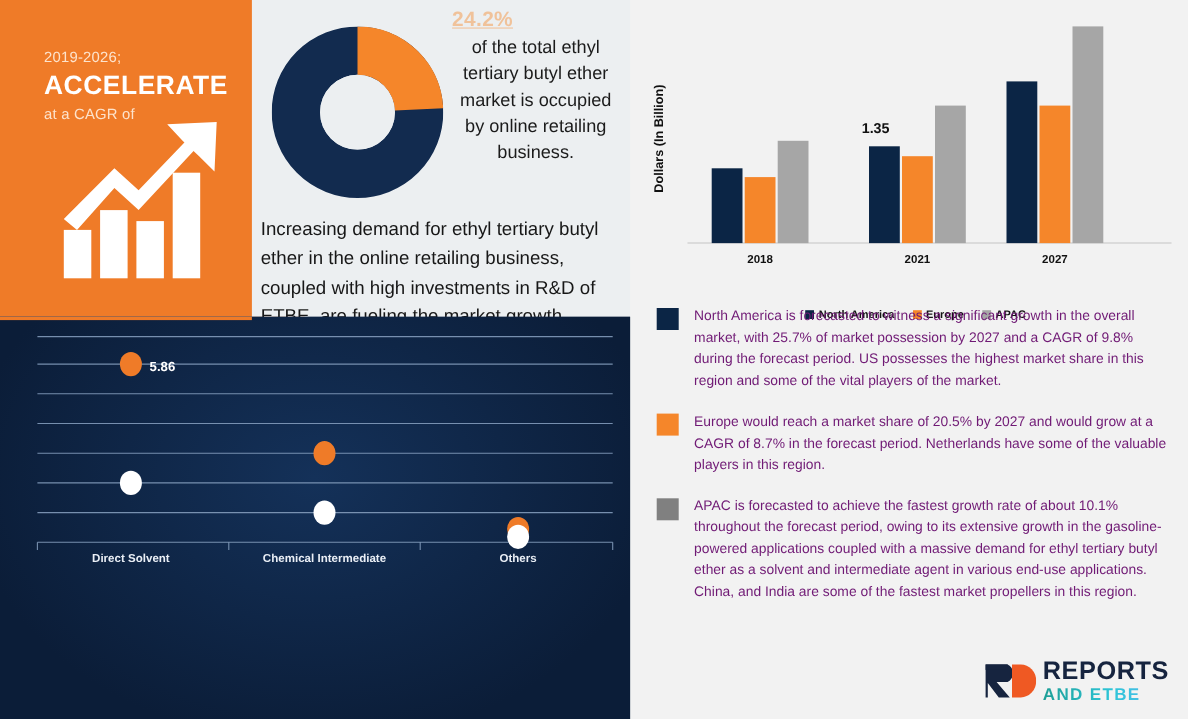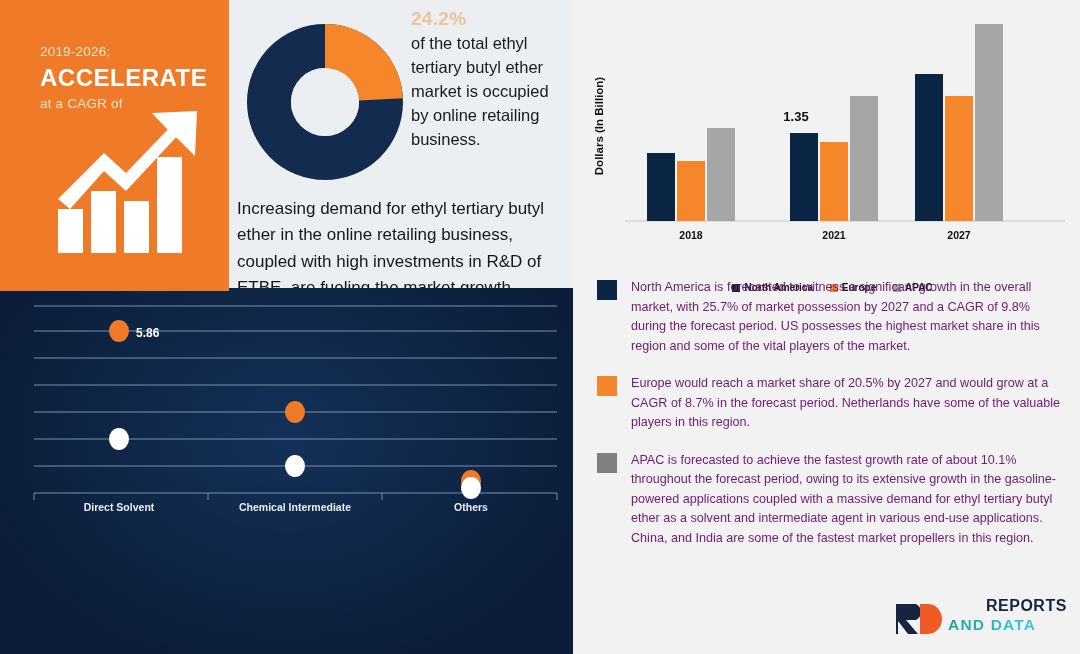--- a/index.html
+++ b/index.html
@@ -85,26 +85,28 @@
     left: 182px; top: 8px;
     width: 152px;
   }
   #donut-pct {
     font-size: 19px;
     font-weight: bold;
     color: #f0c29a;
     display: block;
     margin-bottom: 2px;
     letter-spacing: .3px;
+    text-decoration: underline;
   }
   #donut-desc {
     font-size: 16.5px;
     color: #1b1b1b;
     line-height: 1.45;
     display: block;
+    text-align: center;
   }
   #donut-para {
     position: absolute;
     left: 8px; top: 196px;
     width: 330px;
     font-size: 17px;
     color: #171717;
     line-height: 1.55;
   }
 
@@ -184,27 +186,26 @@
 
   
   #logo {
     position: absolute;
     right: 18px; bottom: 14px;
     width: 168px; height: 42px;
   }
   #logo-mark { position: absolute; left: 0; top: 4px; }
   #logo-words { position: absolute; left: 54px; top: 0px; }
   .logo-reports {
-    font-size: 16px;
+    font-size: 23px;
     font-weight: bold;
     color: #16243f;
     letter-spacing: .5px;
     line-height: 1;
     display: block;
-    margin-left: 38px;
   }
   .logo-anddata {
     font-size: 15.5px;
     font-weight: bold;
     letter-spacing: 1.2px;
     line-height: 1;
     display: block;
     margin-top: 3px;
     background: linear-gradient(90deg, #1d9e96 0%, #2ec5d8 55%, #5bb7ef 100%);
     -webkit-background-clip: text;
@@ -348,17 +349,17 @@
     </div>
 
     <div id="logo">
       <svg id="logo-mark" width="48" height="34" viewBox="0 0 48 34">
         <path d="M2 2 H22 A9 9 0 0 1 22 18 H12 L24 32 H14 L4 19 V32 H2 Z" fill="#16243f"></path>
         <rect x="2" y="2" width="20" height="5" fill="#16243f"></rect>
         <path d="M26 2 H34 A14 15 0 0 1 34 32 H26 Z" fill="#ef5923"></path>
       </svg>
       <div id="logo-words">
         <span class="logo-reports">REPORTS</span>
-        <span class="logo-anddata">AND DATA</span>
+        <span class="logo-anddata">AND ETBE</span>
       </div>
     </div>
   </div>
 </div>
 
 </body></html>

